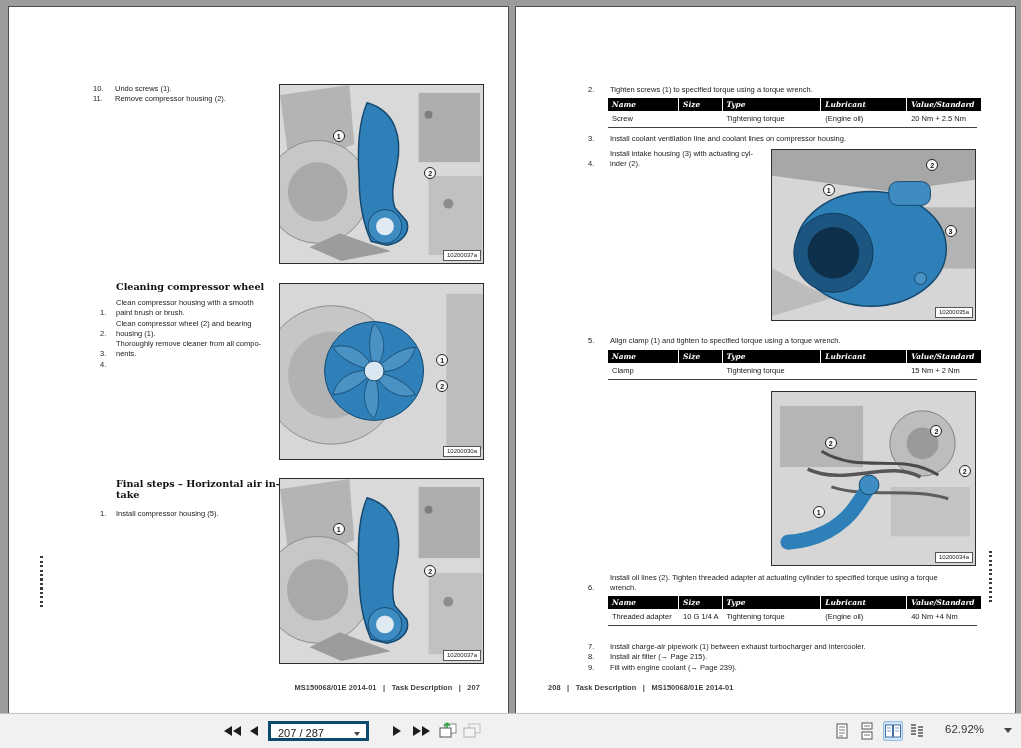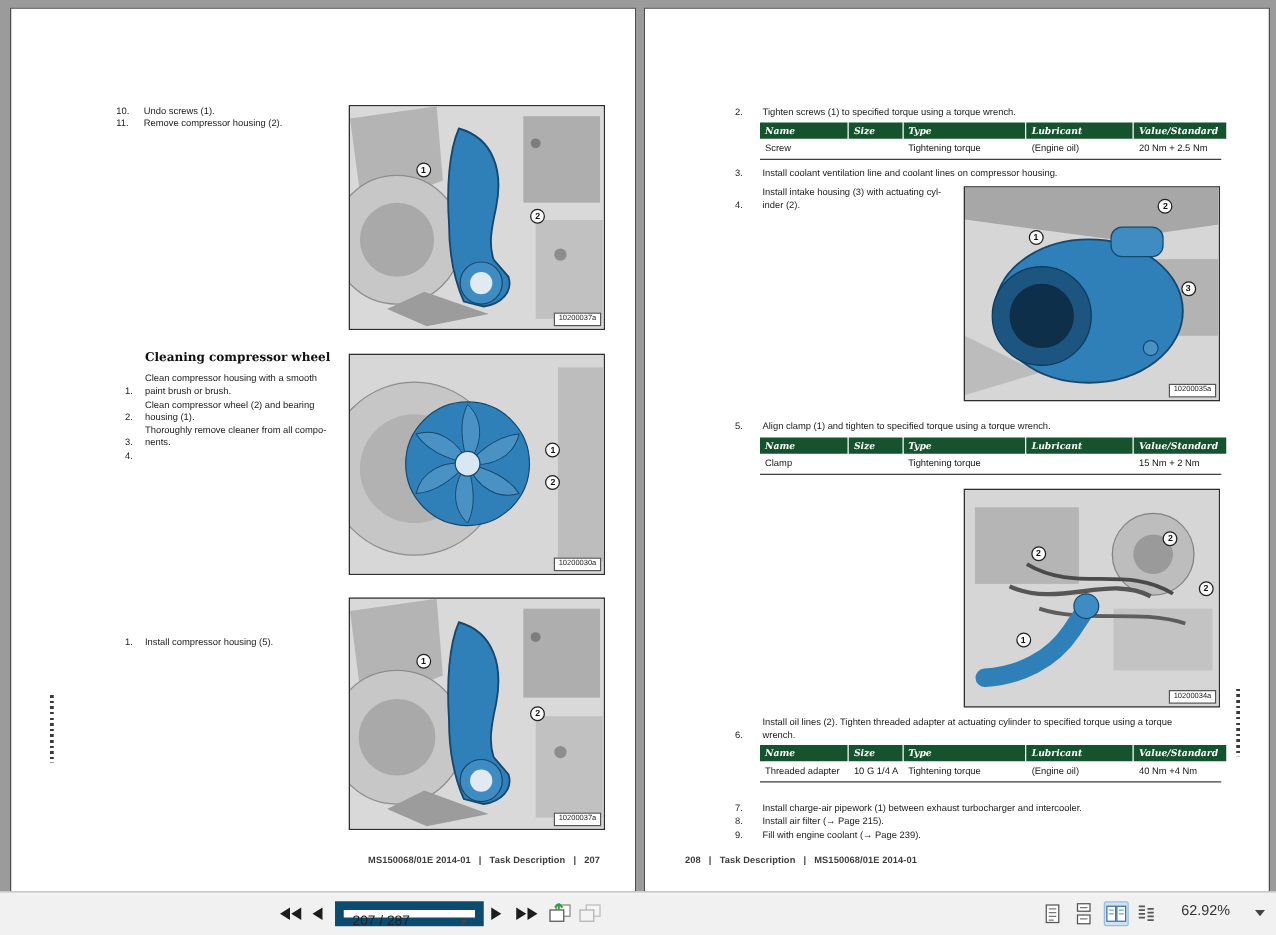--- a/index.html
+++ b/index.html
@@ -26,35 +26,35 @@
        background:#dcdcdc;overflow:hidden}
   .fig svg{position:absolute;left:0;top:0;width:100%;height:100%}
   .callout{position:absolute;width:12px;height:12px;border:1px solid #222;border-radius:50%;
            background:#f8f8f8;font-size:7px;line-height:11px;text-align:center;color:#111;
            box-sizing:border-box;font-weight:bold;z-index:3}
   .figlabel{position:absolute;right:2px;bottom:2px;background:#fff;border:1px solid #555;
             font-size:6px;line-height:7px;padding:1px 3px;color:#222;z-index:3}
   
   .tbl{position:absolute;width:369px;border-bottom:1.5px solid #3f3f3f}
   .thead,.trow{display:grid;grid-template-columns:19% 11.5% 26.5% 23% 20%;column-gap:1px}
-  .th{background:#14532d;color:#fff;font-family:"DejaVu Serif",serif;font-style:italic;
+  .th{background:#000000;color:#fff;font-family:"DejaVu Serif",serif;font-style:italic;
       font-weight:bold;font-size:7.4px;line-height:13px;padding:0 0 0 4px;white-space:nowrap;
       overflow:hidden}
   .td{font-size:7.5px;line-height:9.8px;color:#161616;padding:3px 2px 3px 4px}
   
   .toolbar{position:absolute;left:0;right:0;bottom:0;height:34px;background:#f1f1f1;
            border-top:1px solid #c2c2c2}
   .tbtn{position:absolute;top:8px;height:18px;display:flex;align-items:center;gap:1px;
         cursor:pointer}
   .tri-l{width:0;height:0;border-top:5px solid transparent;border-bottom:5px solid transparent;
          border-right:8px solid #1d1d1d}
   .tri-r{width:0;height:0;border-top:5px solid transparent;border-bottom:5px solid transparent;
          border-left:8px solid #1d1d1d}
-  .pagebox{position:absolute;left:268px;top:7px;width:119px;height:20px;background:#fff;
-           border:7px solid #0c4a6e;box-sizing:border-box;font-size:11px;line-height:18px;
+  .pagebox{position:absolute;left:268px;top:7px;width:101px;height:20px;background:#fff;
+           border:3px solid #0c4a6e;box-sizing:border-box;font-size:11px;line-height:18px;
            padding-left:7px;color:#222;cursor:pointer}
   .pagebox .caret{position:absolute;right:6px;top:8px;width:0;height:0;
            border-left:3.5px solid transparent;border-right:3.5px solid transparent;
            border-top:4px solid #444}
   .licon{position:absolute;top:8px;width:18px;height:18px;cursor:pointer}
   .licon.sel{background:#cde2f6;border:1px solid #97bede;border-radius:2px;top:7px}
   .zoomlbl{position:absolute;left:945px;top:9px;font-size:11.5px;color:#333}
   .zcaret{position:absolute;left:1004px;top:14px;width:0;height:0;
           border-left:4px solid transparent;border-right:4px solid transparent;
           border-top:5px solid #444;cursor:pointer}
@@ -132,20 +132,22 @@
         <path transform="rotate(240 95 88)" d="M95,40 C108,52 108,72 95,88 C90,70 88,54 95,40 Z"></path>
         <path transform="rotate(300 95 88)" d="M95,40 C108,52 108,72 95,88 C90,70 88,54 95,40 Z"></path>
       </g>
       <circle cx="95" cy="88" r="10" fill="#d9e7f2" stroke="#16486e"></circle>
     </svg>
     <span class="callout" style="left:77%;top:40%">1</span>
     <span class="callout" style="left:77%;top:55%">2</span>
     <span class="figlabel">10200030a</span>
   </div>
 
+  <div class="abs h1" style="left:107px;top:471px;width:165px">Final steps – Horizontal air in-
+take</div>
   <div class="abs" style="left:74px;top:502px;width:196px">
     <div class="row">
       <span class="lbl" style="padding-left:17px;box-sizing:border-box">1.</span>
       <span class="txt">Install compressor housing (5).</span>
     </div>
   </div>
 
   <div class="fig" style="left:270px;top:471px;height:186px">
     <svg viewBox="0 0 205 186" preserveAspectRatio="none">
       <rect x="0" y="0" width="205" height="186" fill="#d9d9d9"></rect>

